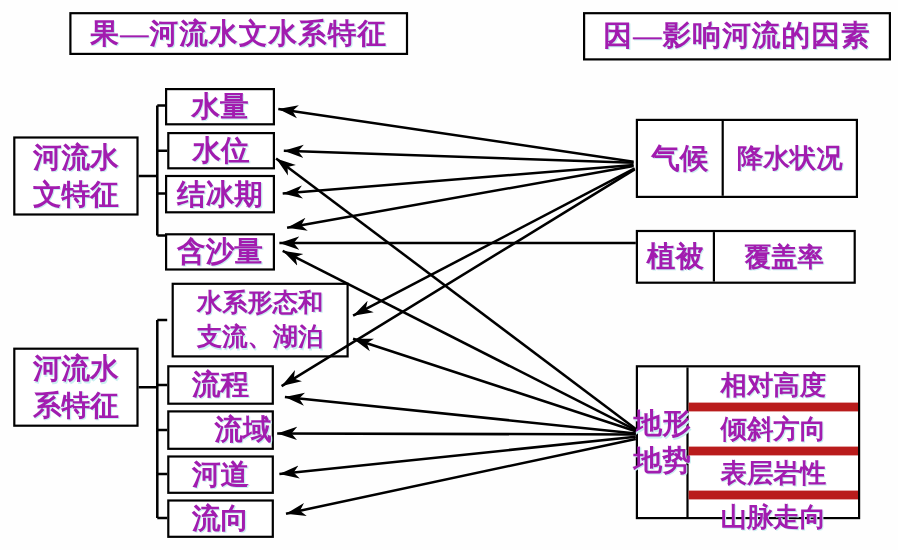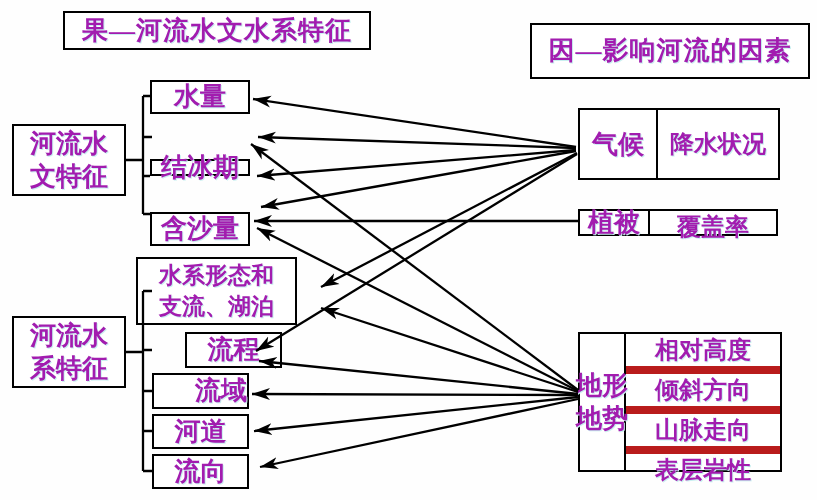--- a/index.html
+++ b/index.html
@@ -43,47 +43,50 @@
   #wires{position:absolute;left:0;top:0;width:817px;height:500px;pointer-events:none;}
 </style>
 </head>
 <body>
 
 <div id="canvas">
 
   <div class="box title" style="left:63px;top:11px;width:308px;height:39px;">
     <span>果—河流水文水系特征</span>
   </div>
-  <div class="box title" style="left:530px;top:23px;width:280px;height:56px;">
+  <div class="box title" style="left:530px;top:11px;width:280px;height:44px;">
     <span>因—影响河流的因素</span>
   </div>
 
   <div class="box group" style="left:12px;top:124px;width:114px;height:72px;">
     <span>河流水</span>
     <span>文特征</span>
   </div>
   <div class="box item" style="left:150px;top:80px;width:100px;height:34px;">
     <span>水量</span>
   </div>
-  <div class="box item" style="left:150px;top:159px;width:100px;height:17px;align-items:center;">
+  <div class="box item" style="left:152px;top:120px;width:98px;height:34px;">
+    <span>水位</span>
+  </div>
+  <div class="box item" style="left:150px;top:159px;width:100px;height:35px;align-items:center;">
     <span>结冰期</span>
   </div>
   <div class="box item" style="left:150px;top:197px;width:100px;height:34px;margin-top:15px;">
     <span>含沙量</span>
   </div>
 
   <div class="box group" style="left:12px;top:316px;width:114px;height:72px;">
     <span>河流水</span>
     <span>系特征</span>
   </div>
-  <div class="box item2" style="left:136px;top:257px;width:161px;height:68px;">
+  <div class="box item2" style="left:156px;top:257px;width:161px;height:68px;">
     <span>水系形态和</span>
     <span>支流、湖泊</span>
   </div>
-  <div class="box item" style="left:152px;top:332px;width:97px;height:36px;margin-left:33px;">
+  <div class="box item" style="left:152px;top:332px;width:97px;height:36px;">
     <span>流程</span>
   </div>
   <div class="box item" style="left:152px;top:373px;width:97px;height:36px;justify-content:flex-end;">
     <span>流域</span>
   </div>
   <div class="box item" style="left:152px;top:414px;width:97px;height:35px;">
     <span>河道</span>
   </div>
   <div class="box item" style="left:152px;top:454px;width:97px;height:35px;">
     <span>流向</span>
@@ -91,39 +94,39 @@
 
   <div class="compound" style="left:578px;top:108px;width:202px;height:72px;">
     <div class="cell-left" style="width:78px;">
       <span>气候</span>
     </div>
     <div class="cell-rows">
       <div class="cell-row">降水状况</div>
     </div>
   </div>
 
-  <div class="compound" style="left:578px;top:209px;width:200px;height:27px;">
+  <div class="compound" style="left:578px;top:209px;width:200px;height:49px;">
     <div class="cell-left" style="width:70px;">
       <span>植被</span>
     </div>
     <div class="cell-rows">
       <div class="cell-row">覆盖率</div>
     </div>
   </div>
 
   <div class="compound" style="left:578px;top:332px;width:204px;height:140px;">
     <div class="cell-left" style="width:46px;">
       <span>地形</span>
       <span>地势</span>
     </div>
     <div class="cell-rows">
       <div class="cell-row">相对高度</div>
       <div class="cell-row">倾斜方向</div>
+      <div class="cell-row">表层岩性</div>
       <div class="cell-row">山脉走向</div>
-      <div class="cell-row">表层岩性</div>
     </div>
   </div>
 
   <svg id="wires" viewBox="0 0 817 500">
     <defs>
       <marker id="ah" markerUnits="userSpaceOnUse" markerWidth="20" markerHeight="14" refX="18" refY="6.5" orient="auto">
         <path d="M0 0.5 L18 6.5 L0 12.5 L5 6.5 Z" fill="#000"></path>
       </marker>
     </defs>
     <path d="M126 160 H143 M143 96 V214 M143 96 H150 M143 137 H152 M143 176 H150 M143 214 H150" stroke="#000" stroke-width="2.3" fill="none"></path>

